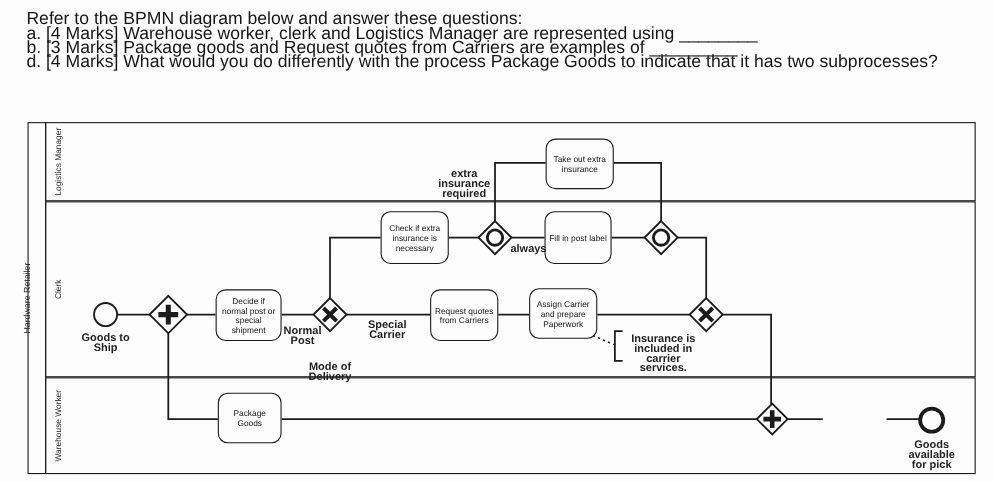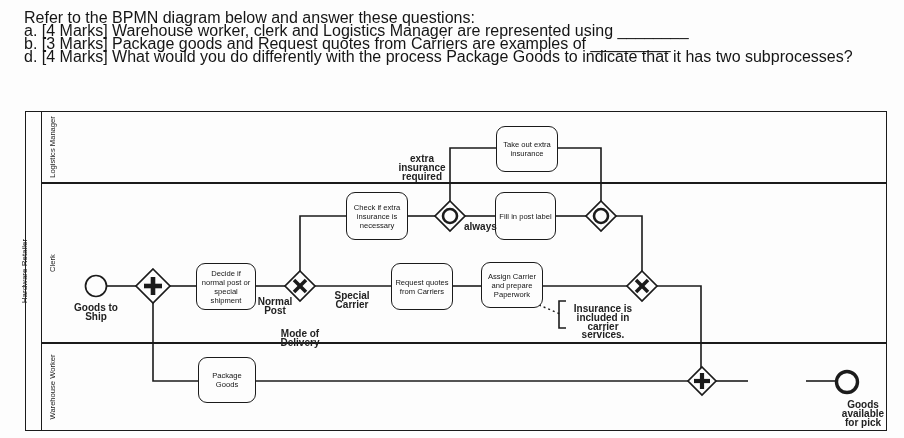--- a/index.html
+++ b/index.html
@@ -143,15 +143,15 @@
   <div class="task" style="left:468px; top:262px; width:62px; height:46px;">Assign Carrier and prepare Paperwork</div>
   <div class="task" style="left:185px; top:357px; width:58px; height:46px;">Package Goods</div>
 
   <div class="lbl" style="left:383px; top:155px; width:52px;">extra insurance required</div>
   <div class="lbl" style="left:451px; top:223px; width:28px;">always</div>
   <div class="lbl" style="left:238px; top:250px; width:48px;margin-top:48px;">Normal Post</div>
   <div class="lbl" style="left:312px; top:292px; width:54px;">Special Carrier</div>
   <div class="lbl" style="left:262px; top:310px; width:50px;margin-top:20px;">Mode of Delivery</div>
   <div class="lbl" style="left:56px; top:304px; width:54px;">Goods to Ship</div>
   <div class="lbl left" style="left:557px; top:305px; width:66px;">Insurance is included in carrier services.</div>
-  <div class="lbl" style="left:805px; top:401px; width:58px;margin-left:16px;">Goods available for pick</div>
+  <div class="lbl" style="left:805px; top:401px; width:58px;">Goods available for pick</div>
 
 </div>
 
 </body></html>

